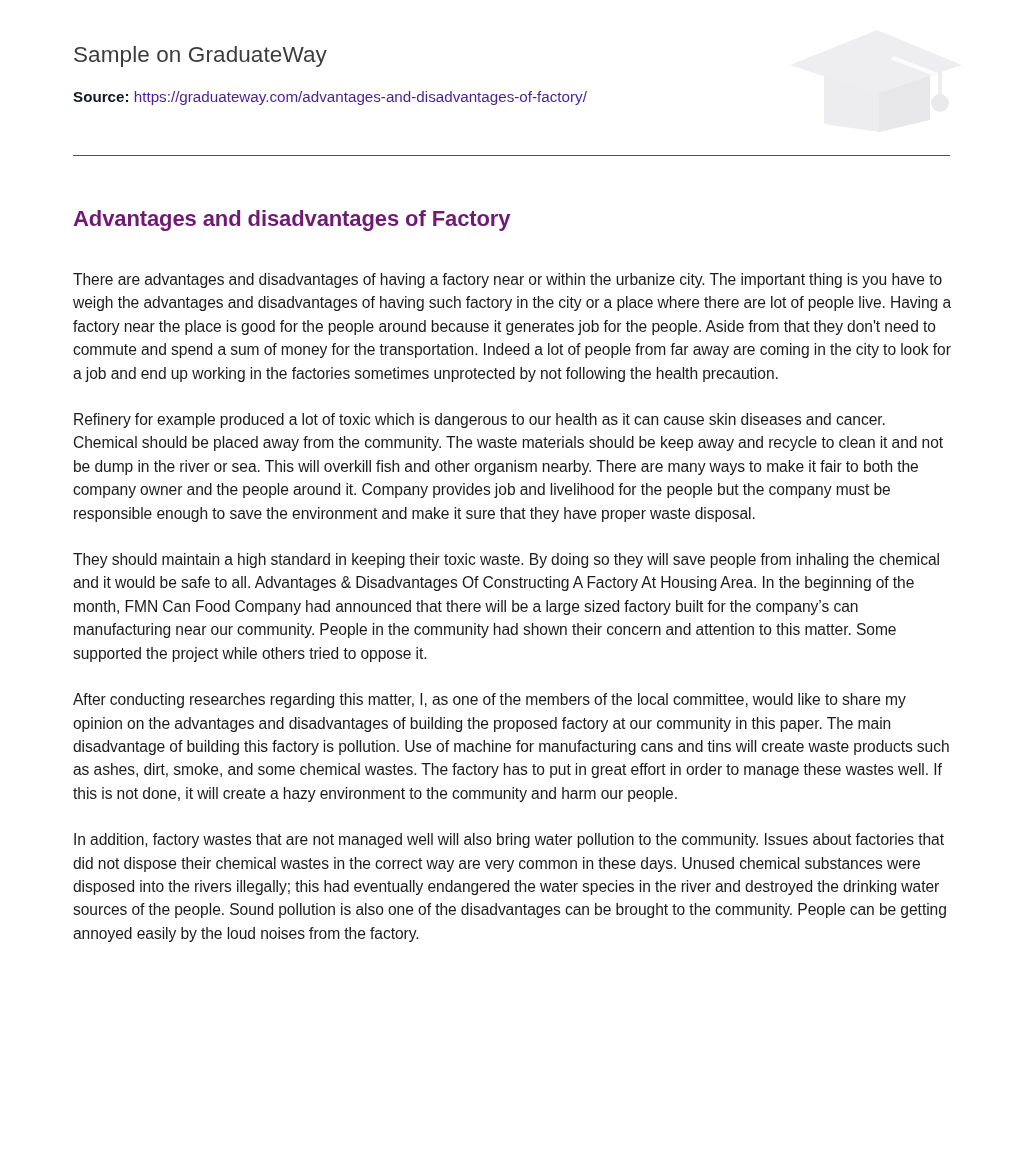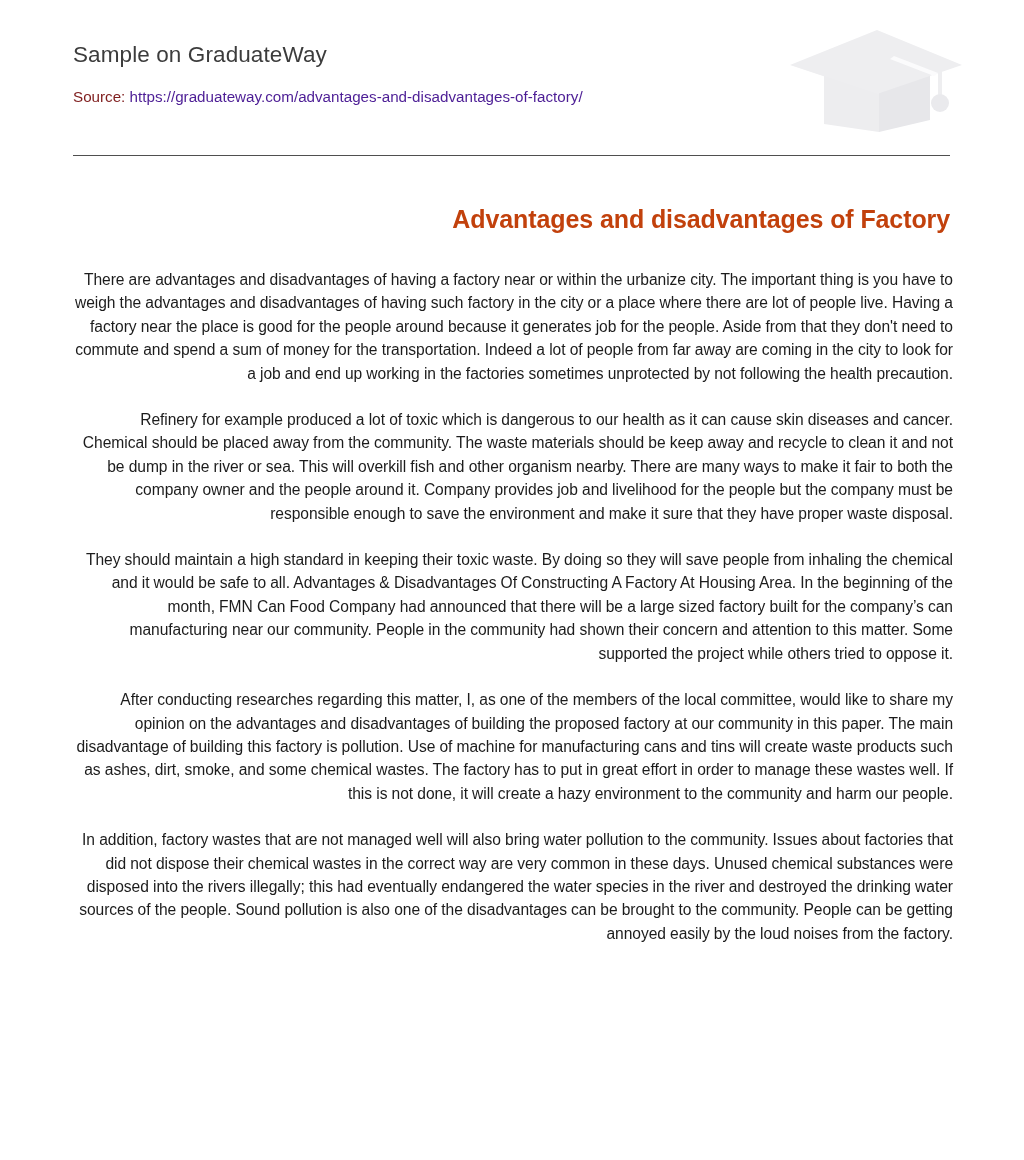--- a/index.html
+++ b/index.html
@@ -38,22 +38,22 @@
     white-space: nowrap;
   }
   .source-line {
     margin: 17px 0 0 0;
     font-size: 15.2px;
     line-height: 20px;
     color: #8d8d8d;
     white-space: nowrap;
   }
   .source-label {
-    color: #7f1d1d;
-    font-weight: 400;
+    color: #0f172a;
+    font-weight: 700;
   }
   .source-url {
     color: #4c1d95;
   }
 
   
   .logo-wrap {
     position: absolute;
     left: 782px;
     top: 28px;
@@ -73,42 +73,42 @@
     border-top: 1.6px solid #4f4f4f;
     margin: 0;
   }
 
   
   .doc-title {
     position: absolute;
     left: 73px;
     top: 204px;
     width: 877px;
-    text-align: right;
-    font-size: 25px;
+    text-align: left;
+    font-size: 22px;
     line-height: 30px;
     font-weight: bold;
-    color: #c2410c;
+    color: #701a75;
     margin: 0;
     letter-spacing: -0.1px;
   }
 
   
   .article-body {
     position: absolute;
     left: 73px;
     top: 268px;
     width: 880px;
   }
   .article-body p {
     margin: 0 0 23px 0;
     font-size: 15.6px;
     line-height: 23.4px;
     color: #1c1c1c;
-    text-align: right;
+    text-align: left;
     letter-spacing: -0.05px;
     word-spacing: -0.1px;
   }
   .article-body p:last-child {
     margin-bottom: 0;
   }
 </style>
 </head>
 <body>
 

